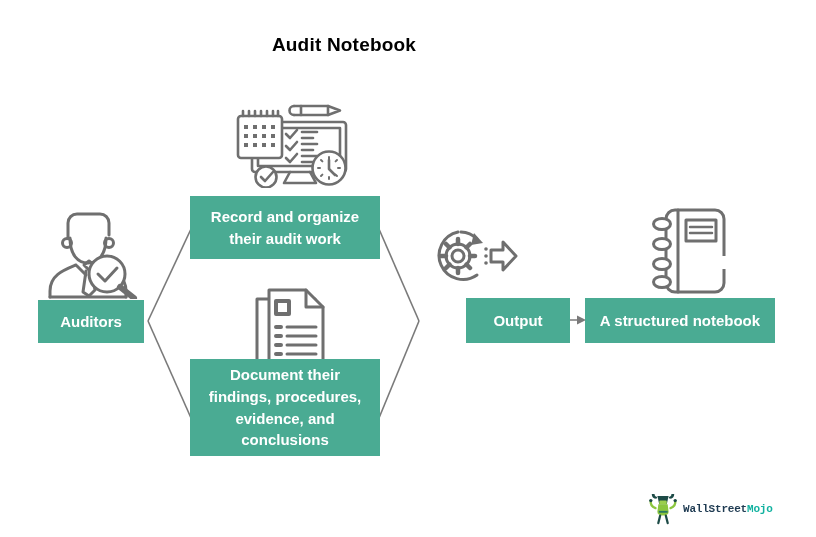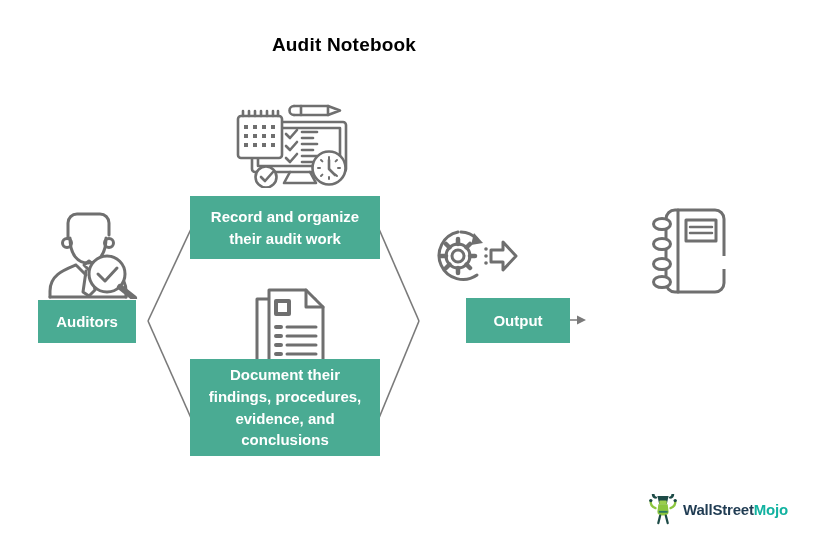--- a/index.html
+++ b/index.html
@@ -9,32 +9,32 @@
   }
   .title{
     position:absolute;left:244px;top:34px;width:200px;text-align:center;
     font-size:19px;font-weight:bold;color:#000000;letter-spacing:.2px;
   }
   .node{
     position:absolute;background:#4aab93;color:#ffffff;
     display:flex;align-items:center;justify-content:center;text-align:center;
     font-size:15px;font-weight:bold;line-height:1.45;padding:15px 7px;box-sizing:border-box;
   }
-  #node-auditors{left:38px;top:300px;width:98px;height:43px;}
+  #node-auditors{left:38px;top:300px;width:106px;height:43px;}
   #node-record{left:190px;top:196px;width:190px;height:63px;}
   #node-document{left:190px;top:359px;width:190px;height:97px;}
   #node-output{left:422px;top:298px;width:104px;height:45px;margin-left:44px;}
   #node-result{left:585px;top:298px;width:190px;height:45px;}
   .icon{position:absolute;}
   #connectors{position:absolute;left:0;top:0;}
   .logo{
     position:absolute;left:648px;top:492px;height:34px;
     display:flex;align-items:center;gap:5px;
   }
-  .logo-text{font-size:15px;font-weight:bold;letter-spacing:-0.2px;white-space:nowrap;}
+  .logo-text{font-size:11px;font-weight:bold;letter-spacing:-0.2px;white-space:nowrap;font-family:Liberation Mono, monospace;}
   .logo-primary{color:#1f3b52;}
   .logo-accent{color:#12b2a0;}
 </style>
 </head>
 <body>
 
 <div id="stage">
 
   <div class="title">Audit Notebook</div>
 
@@ -157,20 +157,23 @@
   </div>
   <div class="node" id="node-record">
     <span>Record and organize their audit work</span>
   </div>
   <div class="node" id="node-document">
     <span>Document their findings, procedures, evidence, and conclusions</span>
   </div>
   <div class="node" id="node-output">
     <span>Output</span>
   </div>
+  <div class="node" id="node-result">
+    <span>A structured notebook</span>
+  </div>
 
   <div class="logo">
     <svg width="30" height="34" viewBox="0 0 32 34">
       <path d="M9,6 Q4,6 4,1 L7,1 Q7,4 10,4 Z" fill="#1d4b47"></path>
       <path d="M23,6 Q28,6 28,1 L25,1 Q25,4 22,4 Z" fill="#1d4b47"></path>
       <path d="M10,3 h12 l-2,9 h-8 z" fill="#1d4b47"></path>
       <path d="M8,16 Q2,14 3,8" stroke="#8cc63f" stroke-width="2.5" fill="none" stroke-linecap="round"></path>
       <path d="M24,16 Q30,14 29,8" stroke="#8cc63f" stroke-width="2.5" fill="none" stroke-linecap="round"></path>
       <circle cx="3" cy="8" r="1.8" fill="#1d4b47"></circle>
       <circle cx="29" cy="8" r="1.8" fill="#1d4b47"></circle>

